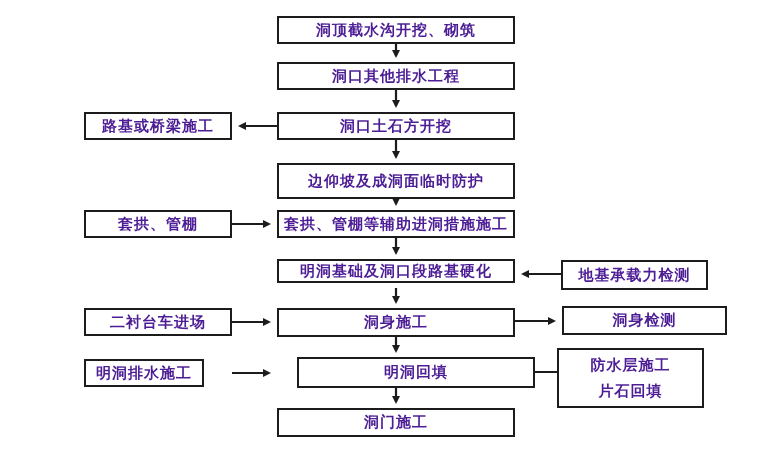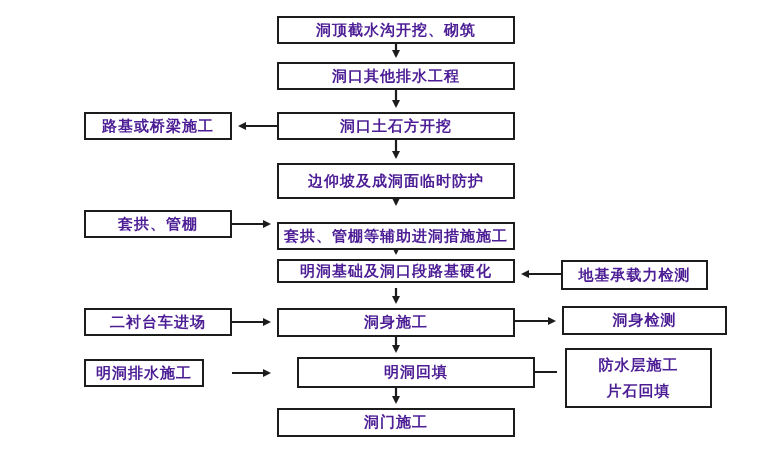--- a/index.html
+++ b/index.html
@@ -35,21 +35,20 @@
     font-weight: bold;
     color: #4c1d95;
     letter-spacing: 1px;
     line-height: 1;
     white-space: nowrap;
   }
   .node.two-line {
     flex-direction: column;
     justify-content: center;
     gap: 11px;
-    margin-left: 8px;
   }
 </style>
 </head>
 <body>
 
 <div class="canvas">
 
   <svg class="arrows" viewBox="0 0 760 459">
     <defs>
       <marker id="ah" markerWidth="9" markerHeight="9" refX="6" refY="4" orient="auto" markerUnits="userSpaceOnUse">
@@ -72,21 +71,21 @@
     <line x1="232" y1="322" x2="269" y2="322" stroke="#1c1c1c" stroke-width="2.2" marker-end="url(#ah)"></line>
     <line x1="515" y1="321" x2="554" y2="321" stroke="#1c1c1c" stroke-width="2.2" marker-end="url(#ah)"></line>
     <line x1="232" y1="373" x2="269" y2="373" stroke="#1c1c1c" stroke-width="2.2" marker-end="url(#ah)"></line>
     <line x1="557" y1="372" x2="523" y2="372" stroke="#1c1c1c" stroke-width="2.2" marker-end="url(#ah)"></line>
   </svg>
 
   <div class="node" style="left:277px; top:16px;  width:238px; height:28px;">洞顶截水沟开挖、砌筑</div>
   <div class="node" style="left:277px; top:112px; width:238px; height:28px;">洞口土石方开挖</div>
   <div class="node" style="left:277px; top:62px;  width:238px; height:28px;">洞口其他排水工程</div>
   <div class="node" style="left:277px; top:163px; width:238px; height:36px;">边仰坡及成洞面临时防护</div>
-  <div class="node" style="left:277px; top:210px; width:238px; height:28px;margin-top:12px;">套拱、管棚等辅助进洞措施施工</div>
+  <div class="node" style="left:277px; top:210px; width:238px; height:28px;">套拱、管棚等辅助进洞措施施工</div>
   <div class="node" style="left:277px; top:259px; width:238px; height:24px;">明洞基础及洞口段路基硬化</div>
   <div class="node" style="left:277px; top:308px; width:238px; height:29px;">洞身施工</div>
   <div class="node" style="left:277px; top:357px; width:238px; height:31px;margin-left:20px;">明洞回填</div>
   <div class="node" style="left:277px; top:408px; width:238px; height:29px;">洞门施工</div>
 
   <div class="node" style="left:84px; top:112px; width:148px; height:28px;">路基或桥梁施工</div>
   <div class="node" style="left:84px; top:210px; width:148px; height:28px;">套拱、管棚</div>
   <div class="node" style="left:84px; top:308px; width:148px; height:28px;">二衬台车进场</div>
   <div class="node" style="left:84px; top:359px; width:120px; height:28px;">明洞排水施工</div>
 

